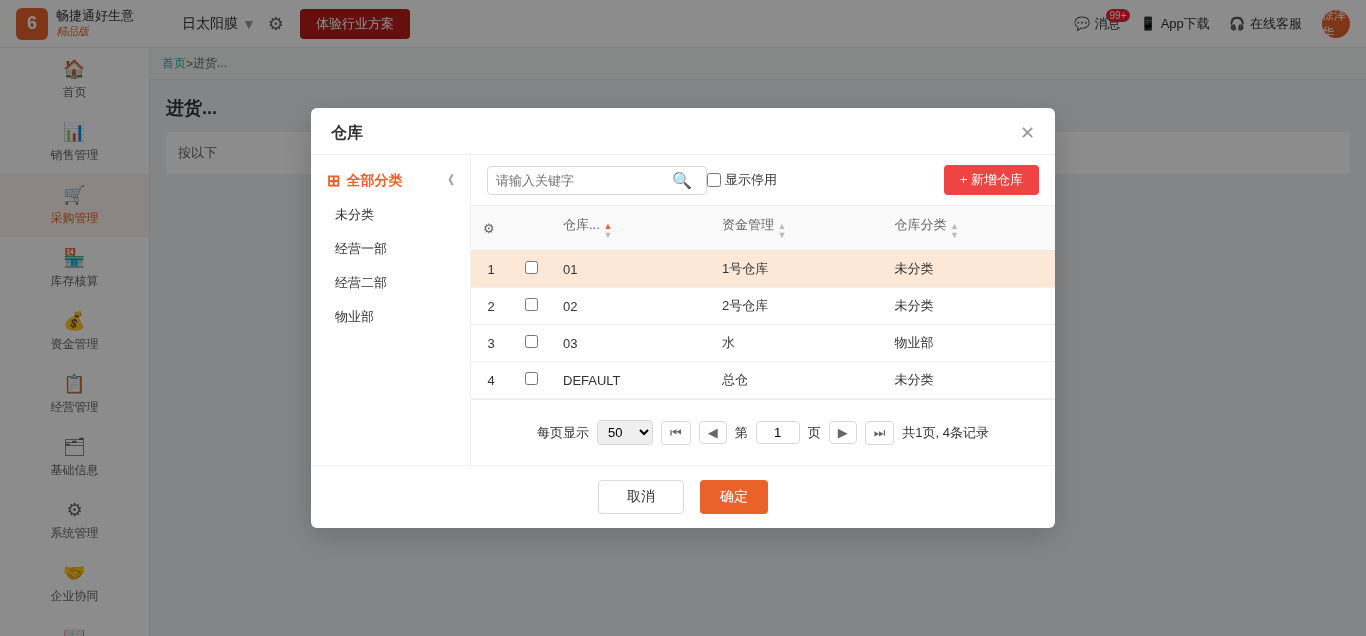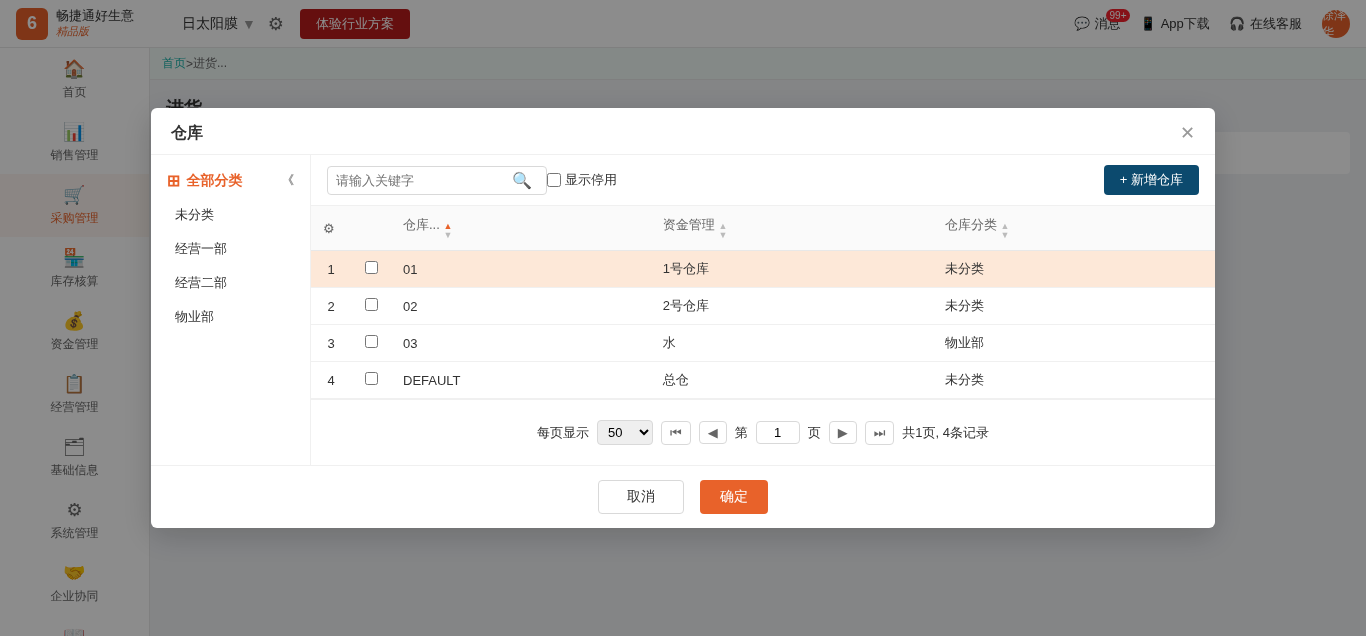--- a/index.html
+++ b/index.html
@@ -156,21 +156,21 @@
       z-index: 100;
       display: flex;
       align-items: center;
       justify-content: center;
     }
 
     
     .modal {
       background: #fff;
       border-radius: 6px;
-      width: 1064px;
+      width: 744px;
       max-height: 560px;
       display: flex;
       flex-direction: column;
       box-shadow: 0 8px 32px rgba(0,0,0,0.18);
     }
     .modal-header {
       display: flex;
       align-items: center;
       justify-content: space-between;
       padding: 14px 20px 10px;
@@ -246,21 +246,21 @@
     .show-disabled {
       display: flex;
       align-items: center;
       gap: 4px;
       font-size: 13px;
       color: #333;
     }
     .show-disabled input[type=checkbox] { width: 14px; height: 14px; cursor: pointer; }
     .add-btn {
       margin-left: auto;
-      background: #0c4a6e;
+      background: #ef4444;
       color: white;
       border: none;
       padding: 6px 16px;
       border-radius: 4px;
       cursor: pointer;
       font-size: 13px;
     }
 
     
     .data-table { flex: 1; overflow-y: auto; }

